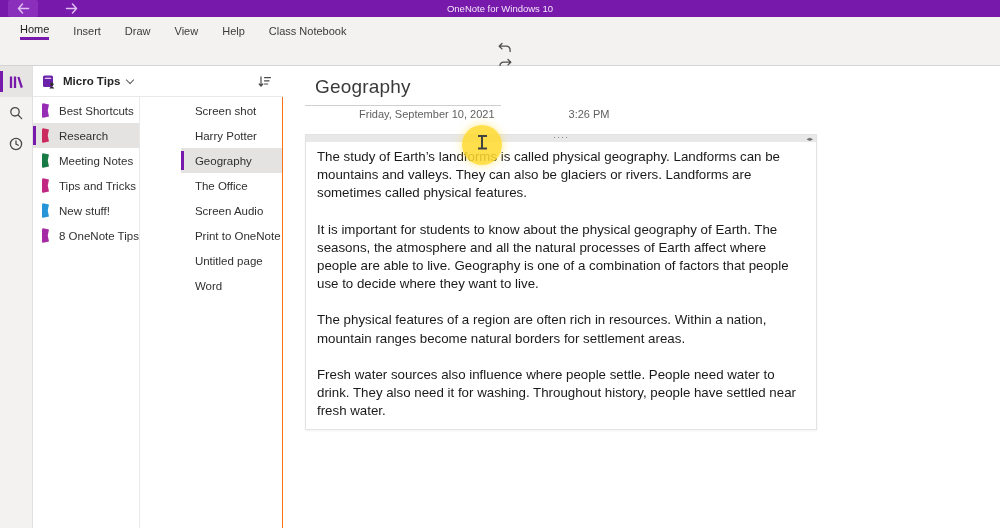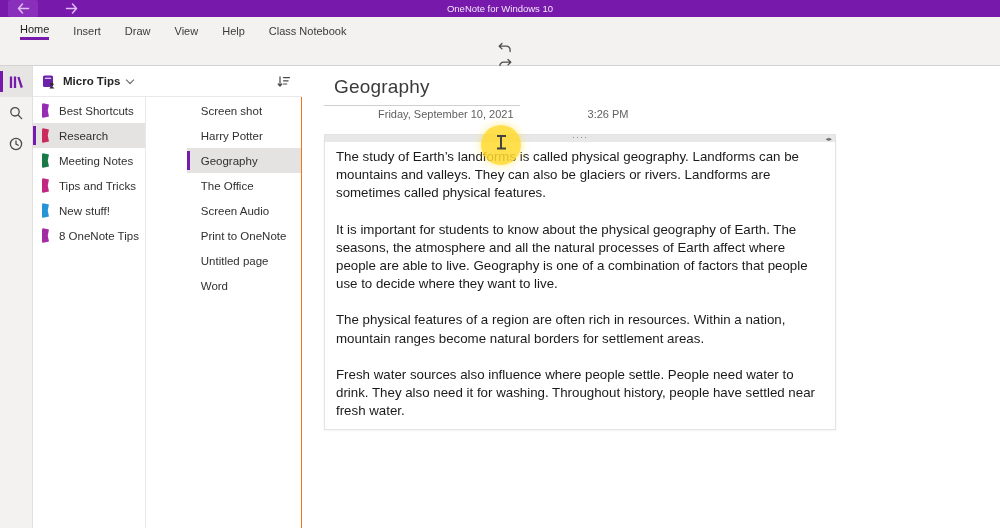--- a/index.html
+++ b/index.html
@@ -48,21 +48,21 @@
   .dictate { display:flex; align-items:center; gap:6px; margin-left:6px; }
   .dictate .lbl { font-size:11px; color:#3b3b3b; }
 
   
   .main { display:flex; height:462px; }
   .rail { width:33px; background:#f3f2f1; border-right:1px solid #e2e0de; display:flex; flex-direction:column; }
   .rail-btn { position:relative; height:31px; display:flex; align-items:center; justify-content:center; }
   .rail-btn.active { background:#e7e5e3; }
   .rail-btn.active::before { content:""; position:absolute; left:0; top:5px; bottom:5px; width:3px; background:#7719aa; }
 
-  .panes { width:269px; display:flex; flex-direction:column; }
+  .panes { width:250px; display:flex; flex-direction:column; }
   .nb-header { height:31px; display:flex; align-items:center; padding:0 8px; border-bottom:1px solid #ebe9e7; }
   .nb-title { display:flex; align-items:center; gap:7px; flex:1; }
   .nb-name { font-size:11.5px; font-weight:bold; color:#252525; }
   .lists { flex:1; display:flex;gap:41px; }
   .sections { width:133px; border-right:1px solid #ebe9e7; padding-top:1px; }
   .pagelist { width:136px; border-right:1px solid #f97316; padding-top:1px; }
   .sec-item { position:relative; height:25px; display:flex; align-items:center; gap:10px; padding-left:9px; }
   .sec-item.selected { background:#e5e3e2; }
   .sec-item.selected::before { content:""; position:absolute; left:0; top:3px; bottom:3px; width:3px; background:#7719aa; }
   .tab { width:7px; height:15px; border-radius:1.5px; clip-path:polygon(0 0,100% 10%,82% 50%,100% 90%,0 100%); flex:none; }

